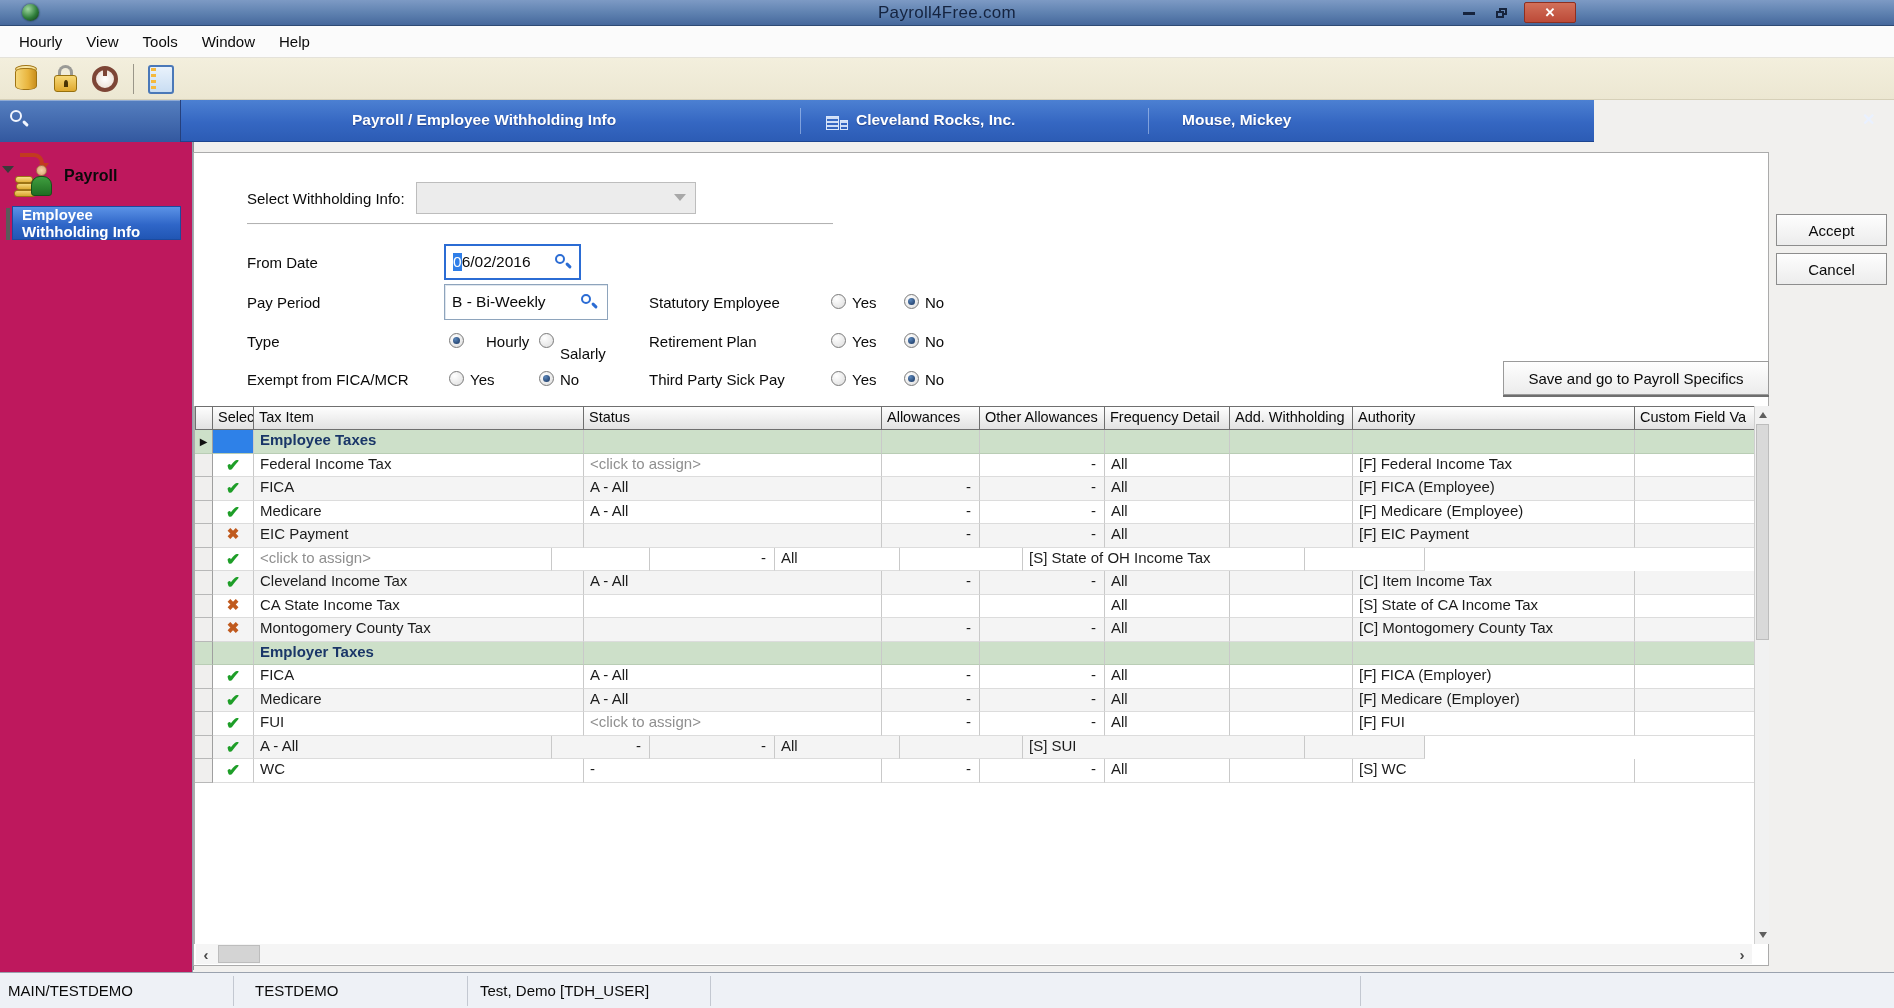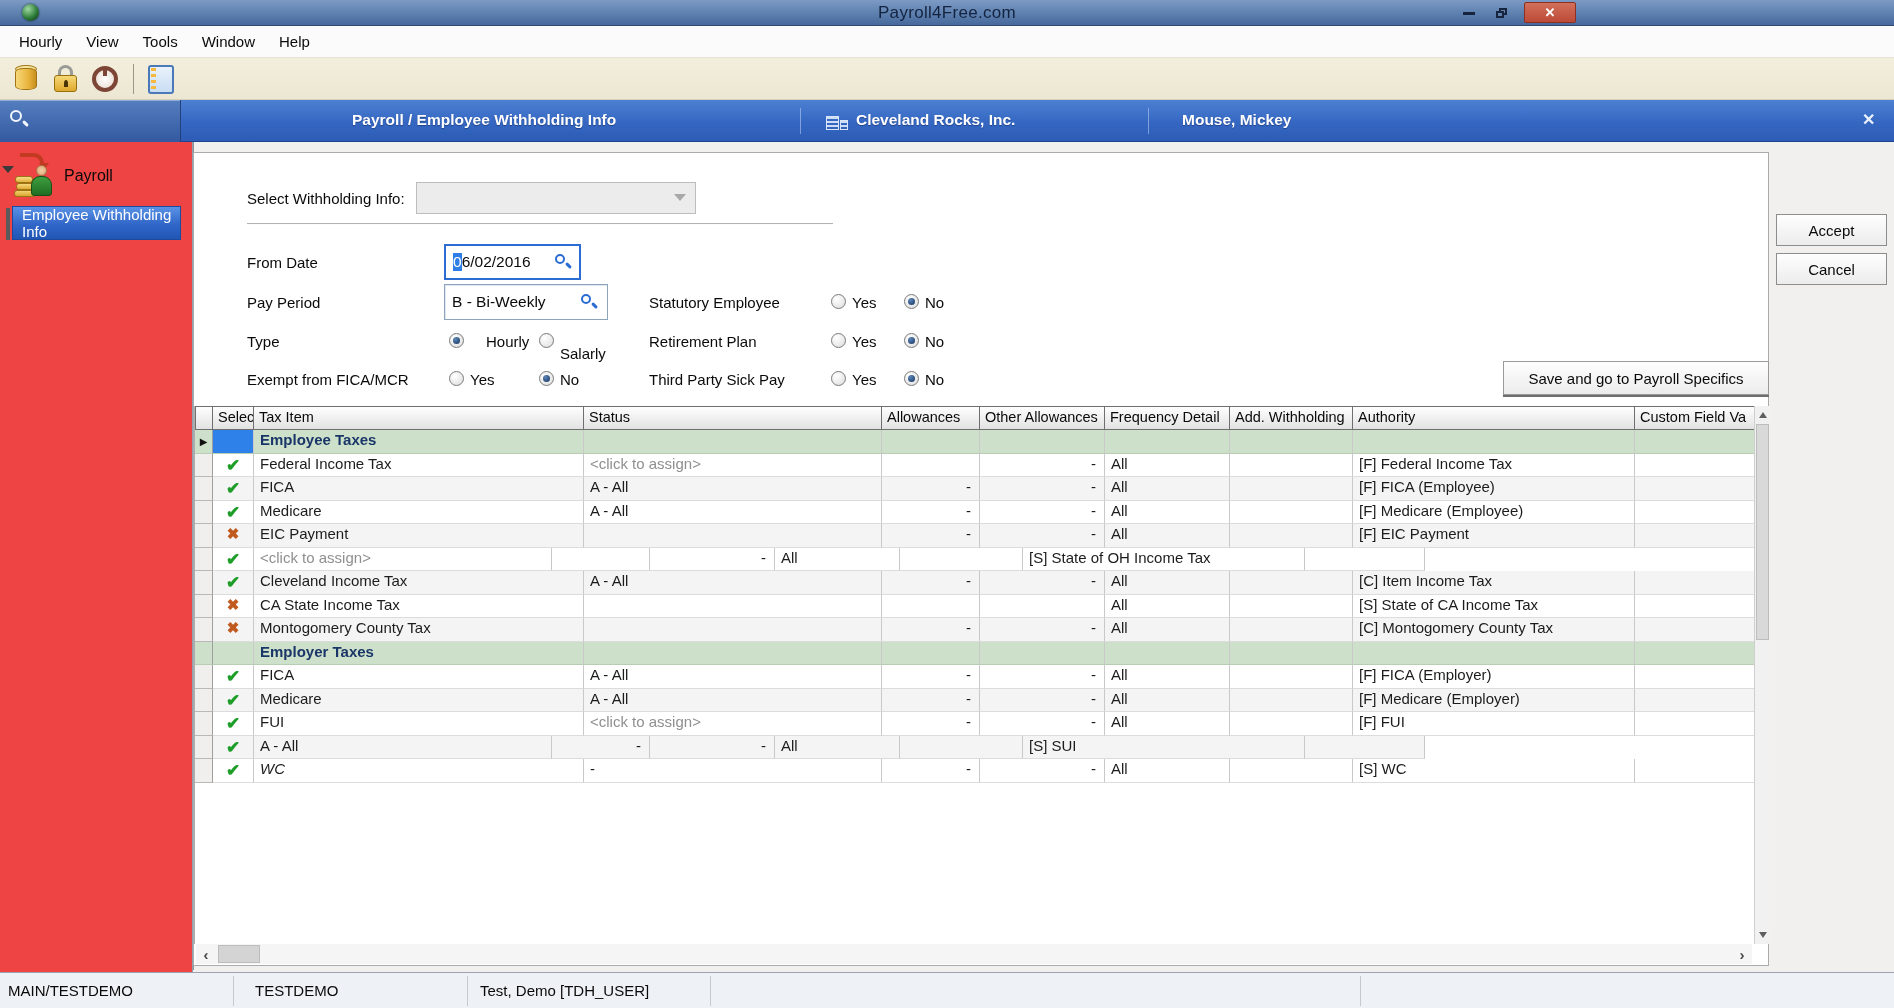--- a/index.html
+++ b/index.html
@@ -32,39 +32,39 @@
   .lock-shackle { position:absolute; left:9px; top:3px; width:15px; height:13px; border:3px solid #9a9a96; border-bottom:none; border-radius:8px 8px 0 0; }
   .lock-body { position:absolute; left:5px; top:13px; width:23px; height:17px; background:linear-gradient(#f7d877,#dfa92e); border:1px solid #96700e; border-radius:3px; }
   .lock-hole { position:absolute; left:15px; top:18px; width:4px; height:7px; background:#4a3404; border-radius:50% 50% 0 0; }
   .pwr-ring { position:absolute; left:4px; top:4px; width:26px; height:26px; border-radius:50%; border:4px solid #7d4536; background:radial-gradient(#fff,#e8d8cc); }
   .pwr-bar { position:absolute; left:15px; top:5px; width:4px; height:9px; background:#7d4536; }
   .tool-sep { width:1px; height:30px; background:#9a9689; margin:0 10px 0 6px; }
   .notes-cover { position:absolute; left:4px; top:3px; width:26px; height:29px; background:linear-gradient(#e9f2fc,#c9ddf2); border:2px solid #4a78b8; border-radius:3px; }
   .notes-spiral { position:absolute; left:7px; top:6px; width:5px; height:23px; background:repeating-linear-gradient(to bottom,#f5b93e 0 3px,transparent 3px 6px); }
 
   
-  .crumbbar { left:0; top:100px; width:1894px; height:42px; background:linear-gradient(#4c80d2,#3567c2 55%,#2c5cb5); border-bottom:1px solid #1d4590; }
+  .crumbbar { left:0; top:100px; width:1594px; height:42px; background:linear-gradient(#4c80d2,#3567c2 55%,#2c5cb5); border-bottom:1px solid #1d4590; }
   .crumb-left { left:0; top:0; width:181px; height:42px; background:linear-gradient(#557fc0,#33589f); border-right:1px solid #26407c; border-radius:0 0 0 0; box-shadow:inset 0 1px 0 rgba(255,255,255,.35); }
   .search-glass { left:10px; top:10px; width:20px; height:20px; position:absolute; }
   .search-glass .lens { position:absolute; left:0; top:0; width:12px; height:12px; border:2.5px solid #f2f6ff; border-radius:50%; }
   .search-glass .stem { position:absolute; left:12px; top:12px; width:7px; height:3px; background:#f2f6ff; transform:rotate(45deg); border-radius:2px; }
   .crumb-text { top:11px; color:#ffffff; font-weight:bold; font-size:15.5px; text-shadow:0 1px 1px rgba(0,0,40,.35); white-space:nowrap; }
   .crumb-page { left:352px; }
   .crumb-sep { top:8px; width:1px; height:26px; background:rgba(220,232,255,.45); }
   .sep1 { left:800px; } .sep2 { left:1148px; }
   .bldg { left:826px; top:13px; position:absolute; width:22px; height:17px; }
   .bldg .t1 { position:absolute; left:0; bottom:0; width:13px; height:14px; border:1px solid #d9e6fa; background:repeating-linear-gradient(to bottom, rgba(223,234,252,.9) 0 2px, transparent 2px 4px); }
   .bldg .t2 { position:absolute; left:14px; bottom:0; width:8px; height:10px; border:1px solid #d9e6fa; background:repeating-linear-gradient(to bottom, rgba(223,234,252,.9) 0 2px, transparent 2px 4px); }
   .crumb-company { left:856px; }
   .crumb-employee { left:1182px; }
   .crumb-close { left:1862px; top:10px; color:#eaf1ff; font-size:16px; font-weight:bold; }
 
   
   .main { left:0; top:142px; width:1894px; height:830px; background:#f1f0ee; }
-  .sidebar { left:0; top:0; width:193px; height:830px; background:#ef4444; border-right:1px solid #93a0ae; }
+  .sidebar { left:0; top:0; width:193px; height:830px; background:#be185d; border-right:1px solid #93a0ae;font-weight:bold; }
   .tri-down { left:2px; top:24px; width:0; height:0; border-left:6px solid transparent; border-right:6px solid transparent; border-top:7px solid #3a3a3a; }
   .payroll-item { left:14px; top:8px; width:160px; height:52px; display:flex; align-items:center; gap:10px; }
   .payroll-icon { position:relative; width:40px; height:46px; }
   .coin1 { position:absolute; left:0; bottom:2px; width:22px; height:7px; background:linear-gradient(#f3d070,#d9a62e); border:1px solid #9c7414; border-radius:3px; }
   .coin2 { position:absolute; left:2px; bottom:9px; width:20px; height:7px; background:linear-gradient(#f6d87c,#ddab34); border:1px solid #9c7414; border-radius:3px; }
   .coin3 { position:absolute; left:1px; bottom:16px; width:18px; height:7px; background:linear-gradient(#f8de8c,#e2b13c); border:1px solid #9c7414; border-radius:3px; }
   .person-head { position:absolute; left:22px; top:12px; width:11px; height:11px; background:radial-gradient(#f6d0a6,#d8a070); border-radius:50%; border:1px solid #a87848; }
   .person-body { position:absolute; left:17px; top:23px; width:21px; height:20px; background:linear-gradient(#3f9e3f,#1f6e22); border-radius:9px 9px 3px 3px; border:1px solid #155018; }
   .red-arrow { position:absolute; left:6px; top:0px; width:24px; height:12px; border-top:4px solid #c23a20; border-right:4px solid #c23a20; border-radius:0 10px 0 0; }
   .red-arrow:after { content:""; position:absolute; right:-9px; top:6px; border-top:7px solid #c23a20; border-left:5px solid transparent; border-right:5px solid transparent; }
@@ -467,21 +467,21 @@
           <div class="g-cell num-cell" style="width: 98px;">-</div>
           <div class="g-cell num-cell" style="width: 125px;">-</div>
           <div class="g-cell" style="width: 125px;">All</div>
           <div class="g-cell" style="width: 123px;"></div>
           <div class="g-cell" style="width: 282px;">[S] SUI</div>
           <div class="g-cell" style="width: 120px;"></div>
         </div>
         <div class="g-row">
           <div class="g-cell ind-cell" style="width: 18px;"></div>
           <div class="g-cell sel-cell icon-check" style="width: 41px;">✔</div>
-          <div class="g-cell" style="width: 330px; font-style: italic;">WC</div>
+          <div class="g-cell" style="width: 330px;">WC</div>
           <div class="g-cell" style="width: 298px;">-</div>
           <div class="g-cell num-cell" style="width: 98px;">-</div>
           <div class="g-cell num-cell" style="width: 125px;">-</div>
           <div class="g-cell" style="width: 125px;">All</div>
           <div class="g-cell" style="width: 123px;"></div>
           <div class="g-cell" style="width: 282px;">[S] WC</div>
           <div class="g-cell" style="width: 120px;"></div>
         </div>
       </div>
     <div class="vscroll">

